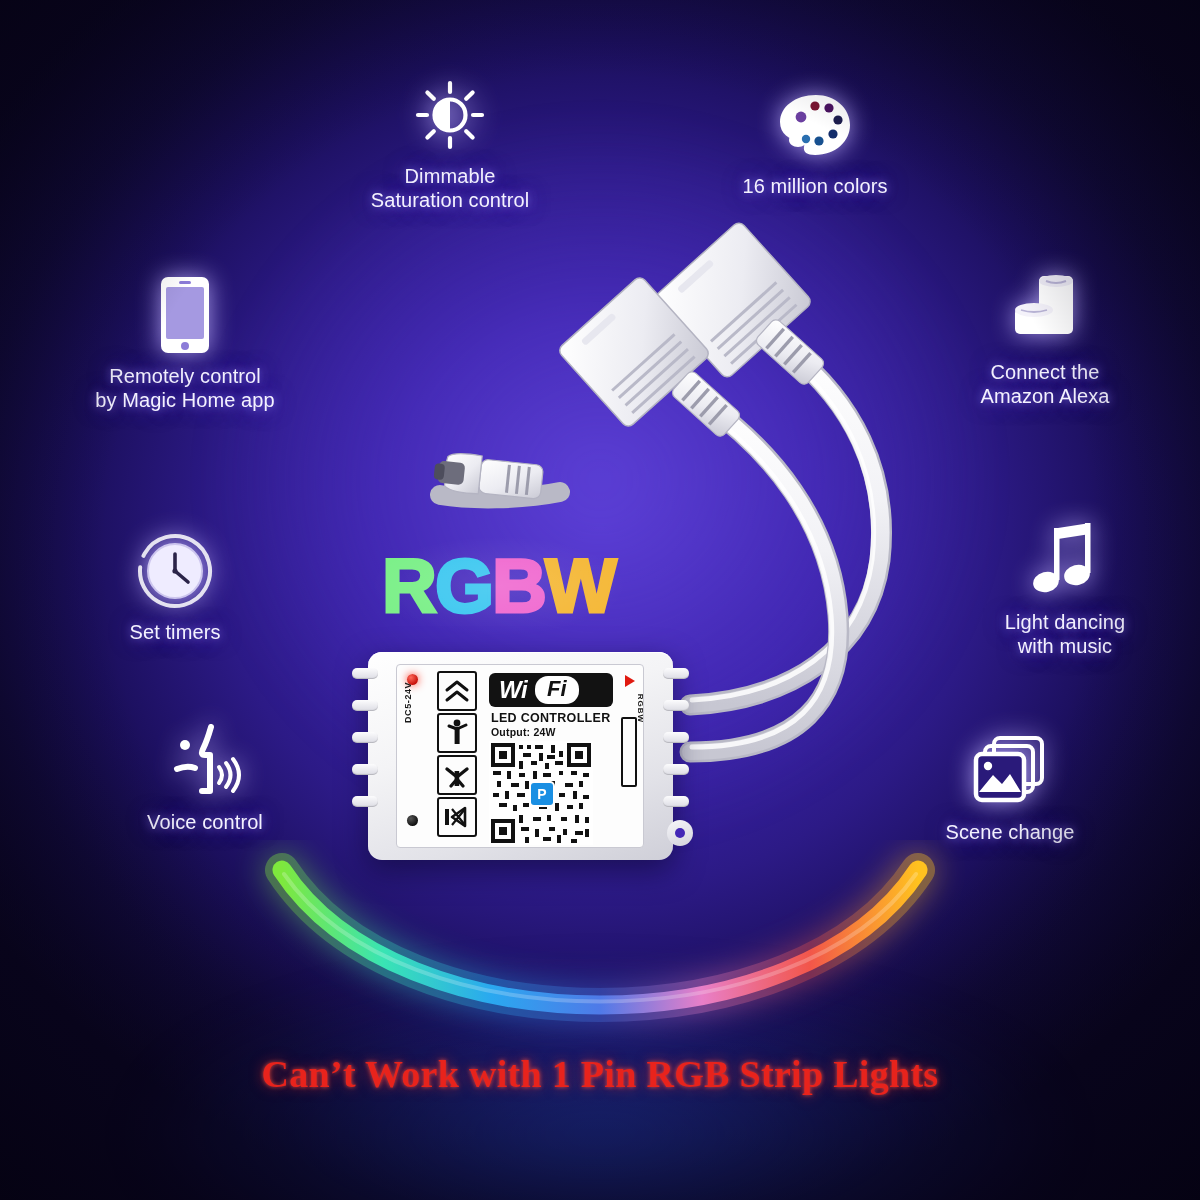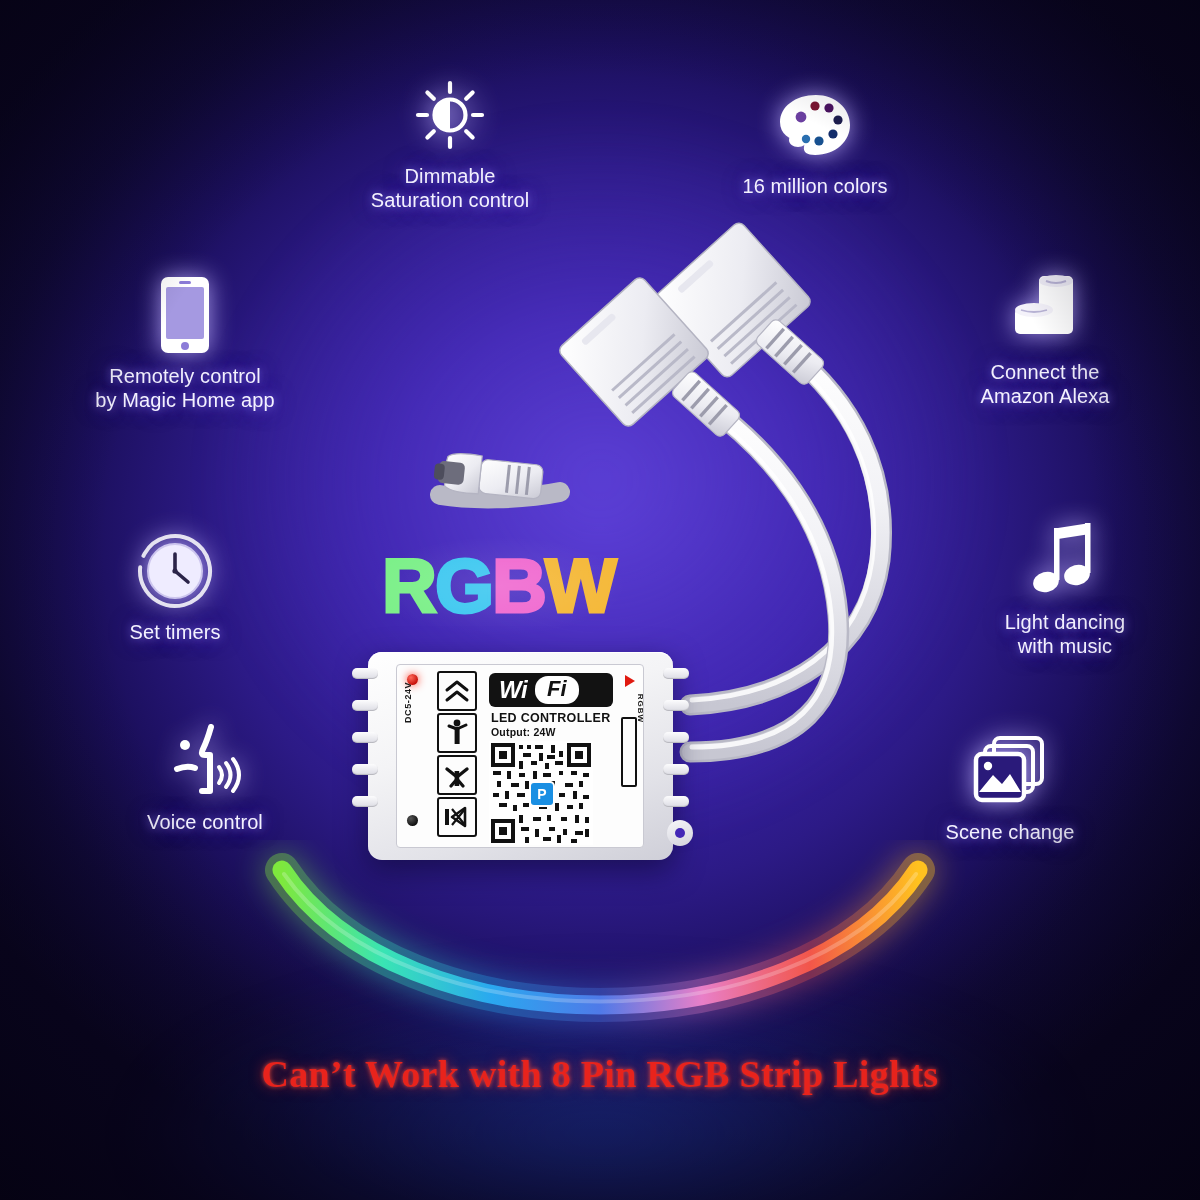--- a/index.html
+++ b/index.html
@@ -621,14 +621,14 @@
         </filter>
       </defs>
       <path d="M282 30 C 400 210, 800 210, 918 30" fill="none" stroke="url(#stripG)" stroke-width="34" stroke-linecap="round" opacity=".45" filter="url(#stripGlow)"></path>
       <path d="M282 30 C 400 210, 800 210, 918 30" fill="none" stroke="url(#stripG)" stroke-width="19" stroke-linecap="round"></path>
       <path d="M284 34 C 402 204, 798 204, 916 34" fill="none" stroke="#ffffff" stroke-width="4" stroke-linecap="round" opacity=".22"></path>
     </svg>
   </div>
 
   <div id="vignette"></div>
 
-  <div id="warning">Can’t Work with 8 Pin RGB Strip Lights</div>
+  <div id="warning">Can’t Work with 1 Pin RGB Strip Lights</div>
 </div>
 
 </body></html>

